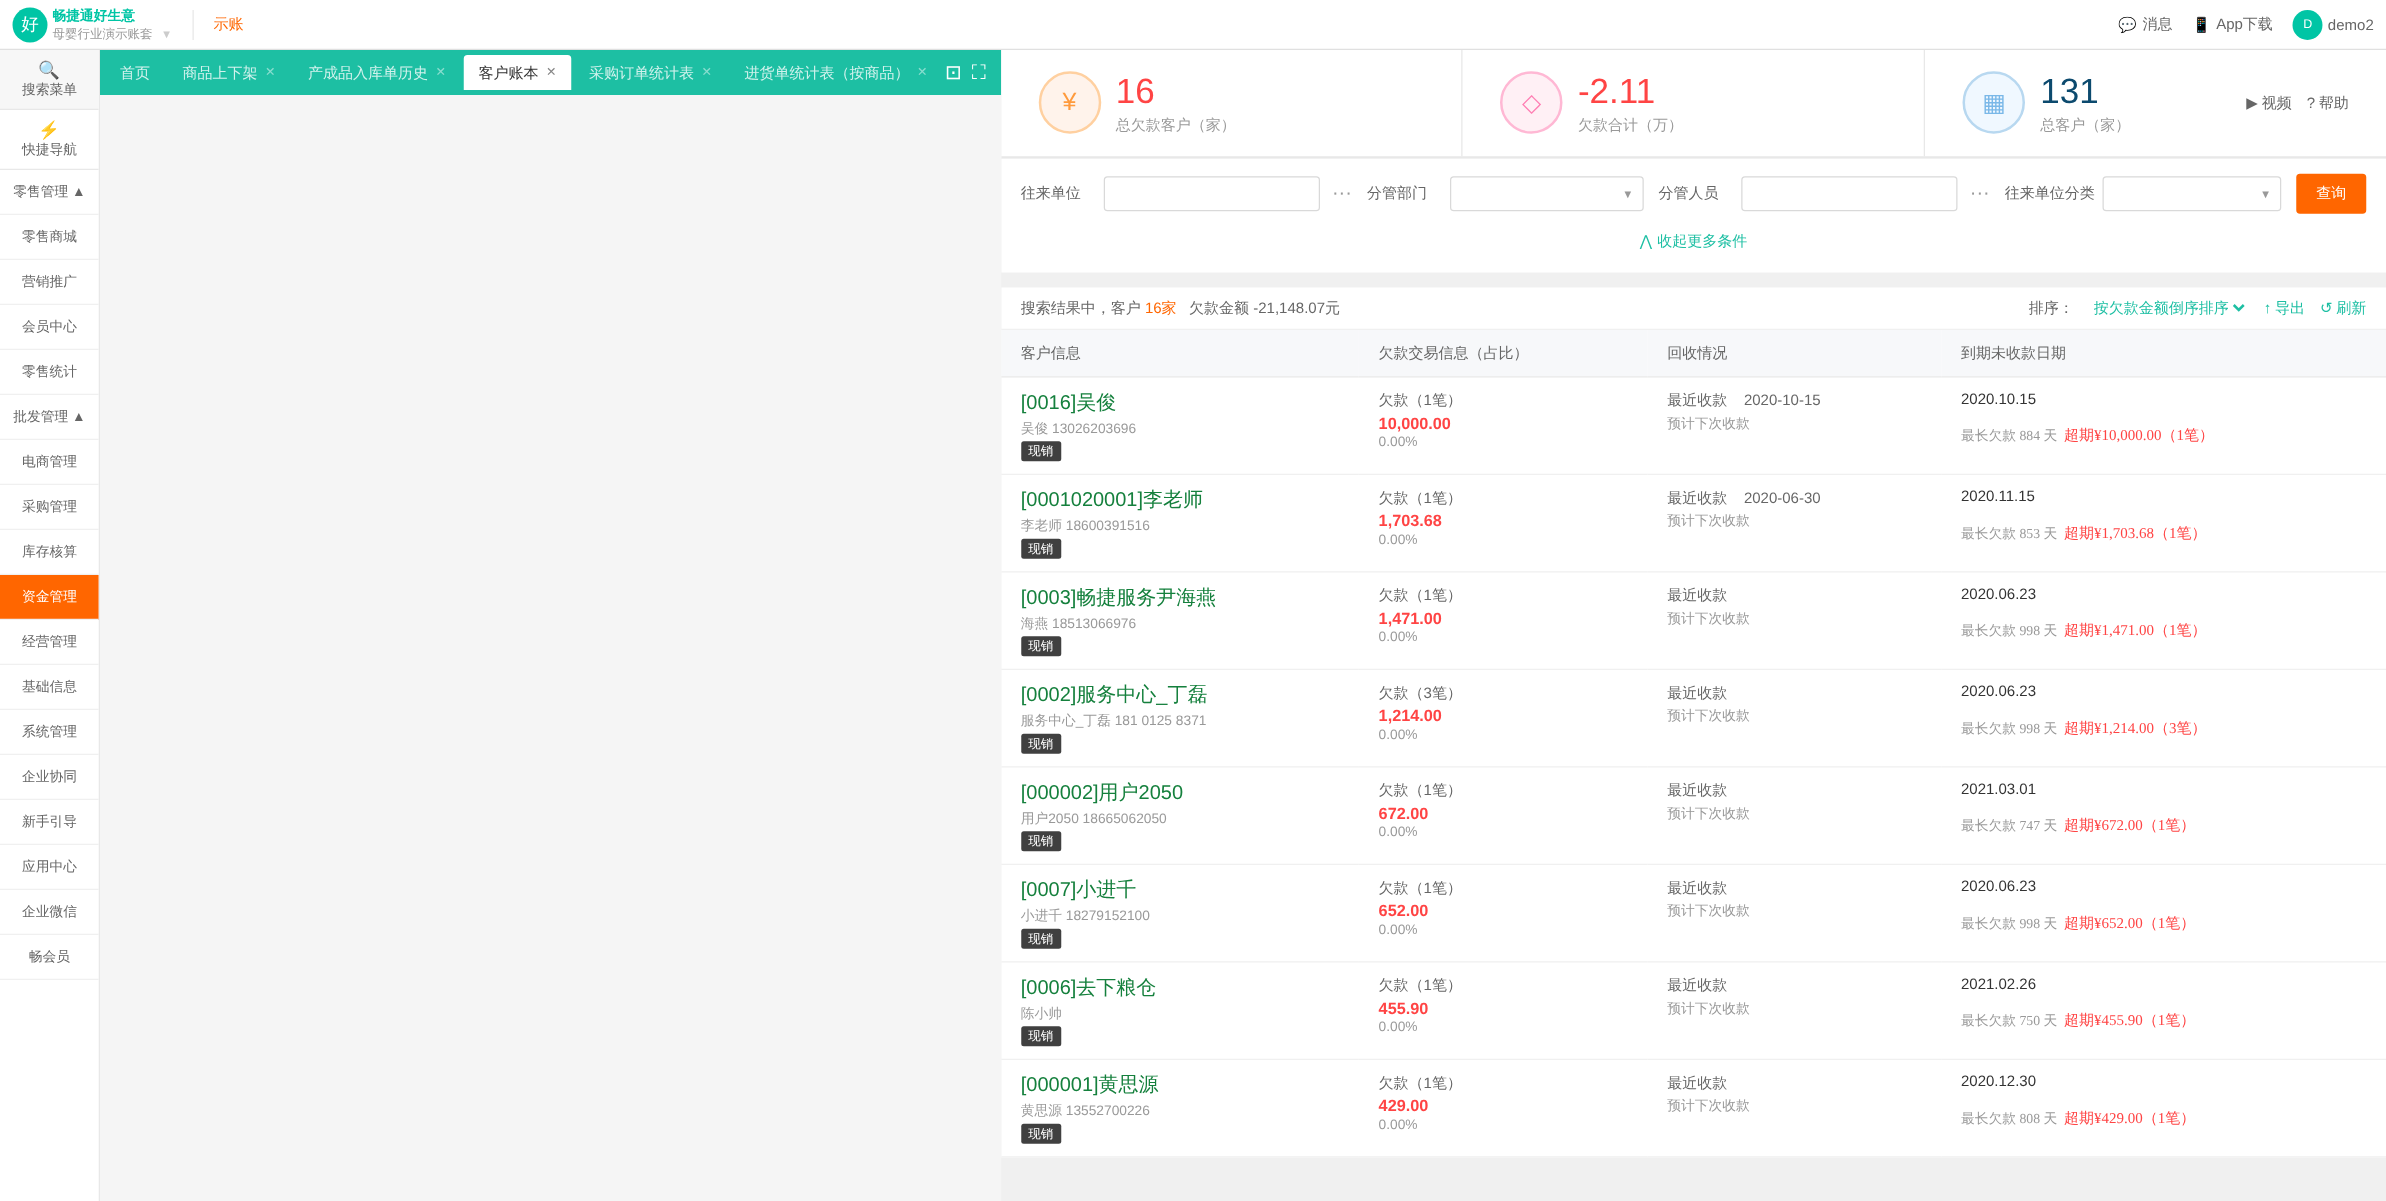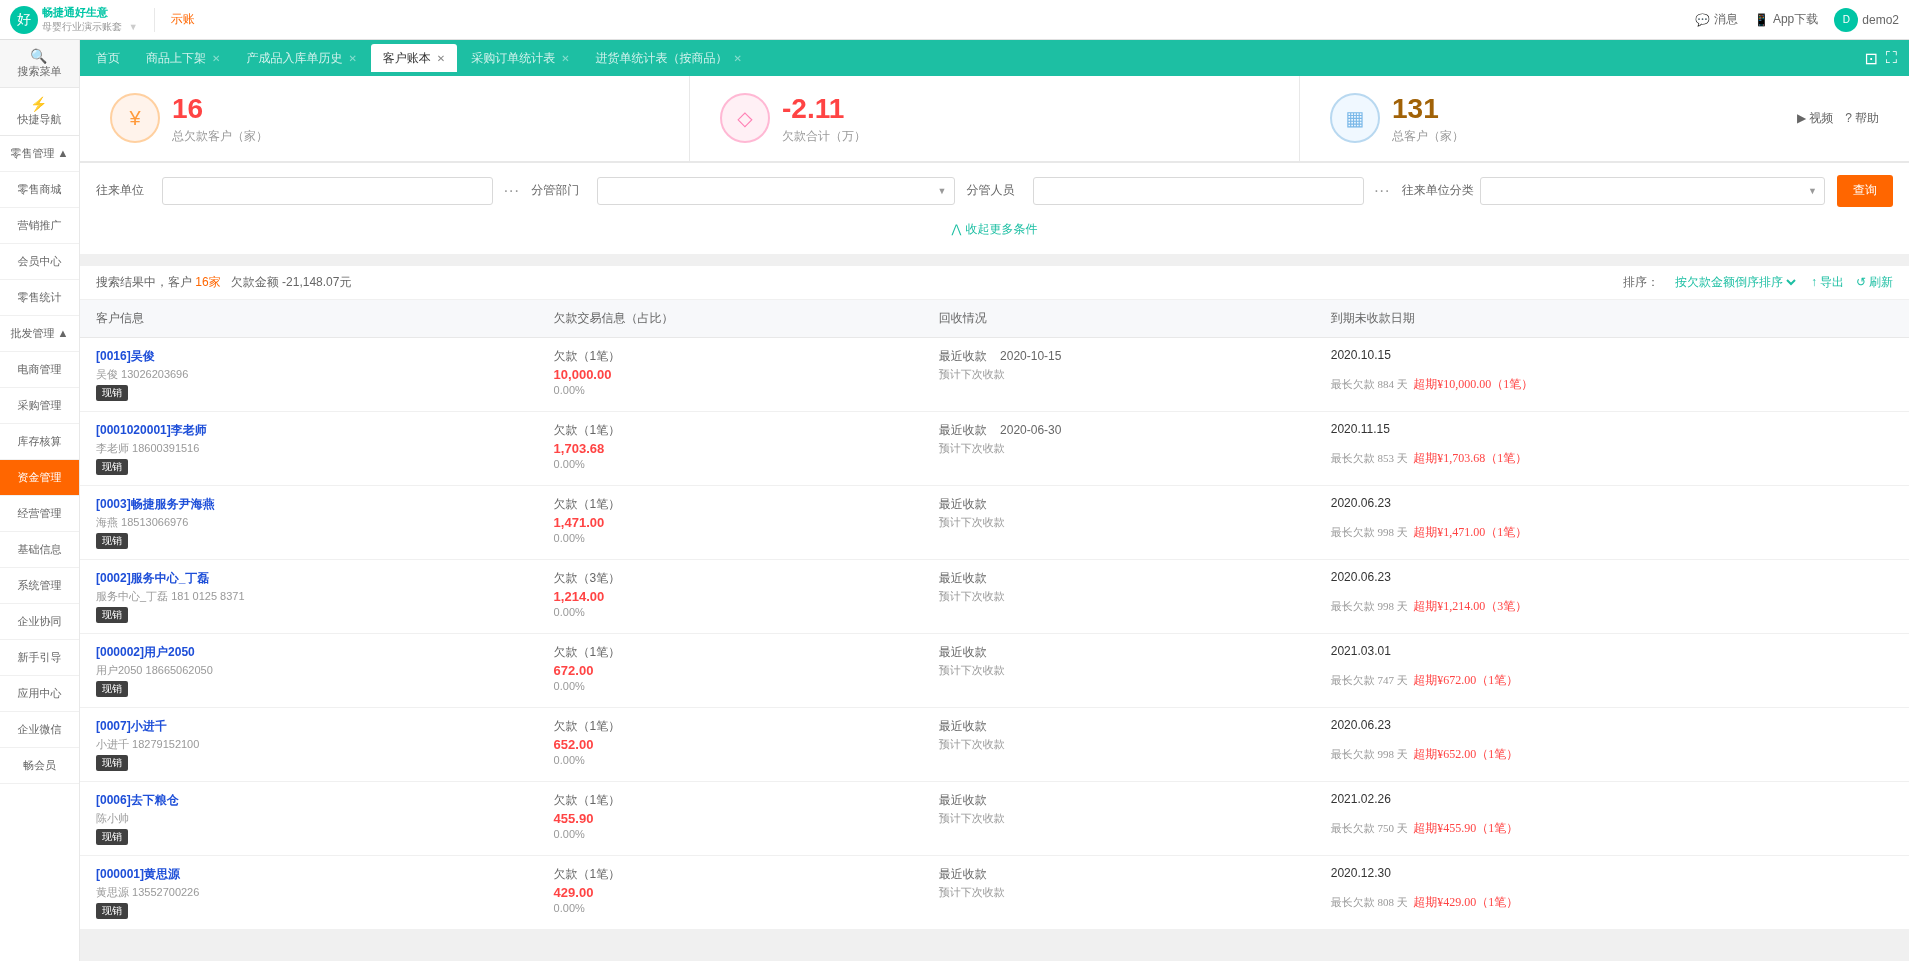--- a/index.html
+++ b/index.html
@@ -19,44 +19,44 @@
     
     
     .sidebar { width: 80px; background: #fff; border-right: 1px solid #e8e8e8; display: flex; flex-direction: column; overflow-y: auto; }
     .sidebar-search { padding: 8px 6px; background: #f7f7f7; font-size: 11px; color: #666; text-align: center; border-bottom: 1px solid #e8e8e8; cursor: pointer; }
     .sidebar-nav { padding: 6px 0; font-size: 11px; color: #666; text-align: center; border-bottom: 1px solid #e8e8e8; cursor: pointer; padding: 8px 0; }
     .sidebar-item { padding: 10px 4px; text-align: center; font-size: 11px; color: #666; cursor: pointer; border-bottom: 1px solid #f0f0f0; }
     .sidebar-item.highlight { background: #ff6600; color: white; }
     .sidebar-item-label { font-size: 11px; }
     
     
-    .main { flex: 1; display: flex; flex-direction: column; overflow: hidden; }
+    .main { flex: 1; display: flex; flex-direction: row; overflow: hidden; }
     
     
     .tab-bar { display: flex; align-items: center; background: #1dbfa3; height: 36px; padding: 0 4px; }
     .tab { display: flex; align-items: center; padding: 0 12px; height: 28px; font-size: 12px; color: rgba(255,255,255,0.8); cursor: pointer; border-radius: 3px 3px 0 0; margin-right: 2px; white-space: nowrap; }
     .tab.active { background: #fff; color: #333; }
     .tab .close-btn { margin-left: 6px; font-size: 10px; opacity: 0.6; }
     .tab-spacer { flex: 1; }
     .tab-actions { display: flex; align-items: center; gap: 8px; padding-right: 8px; color: white; font-size: 16px; cursor: pointer; }
     
     
     .content { flex: 1; overflow-y: auto; background: #f0f0f0; }
     
     
     .stats-bar { display: flex; background: #fff; margin: 0; border-bottom: 2px solid #e8e8e8; }
     .stat-item { display: flex; align-items: center; padding: 16px 30px; flex: 1; border-right: 1px solid #e8e8e8; gap: 12px; }
     .stat-icon { width: 50px; height: 50px; border-radius: 50%; display: flex; align-items: center; justify-content: center; font-size: 20px; }
     .stat-icon.orange { background: #fff3eb; color: #ff9a3c; border: 2px solid #ffd0a0; }
     .stat-icon.pink { background: #fff0f5; color: #ff7eb3; border: 2px solid #ffb8d4; }
     .stat-icon.blue { background: #f0f8ff; color: #7ab8e8; border: 2px solid #b8d8f0; }
     .stat-info { }
-    .stat-value { font-size: 28px; font-weight: bold; line-height: 1.2; }
+    .stat-value { font-size: 28px; font-weight: normal; line-height: 1.2; }
     .stat-value.red { color: #ff4444; }
-    .stat-value.dark { color: #a16207; }
+    .stat-value.dark { color: #0c4a6e; }
     .stat-value.neg { color: #ff4444; }
     .stat-label { font-size: 12px; color: #999; margin-top: 2px; }
     .stat-actions { margin-left: auto; display: flex; gap: 12px; font-size: 12px; color: #666; }
     .stat-action { display: flex; align-items: center; gap: 3px; cursor: pointer; }
     
     
     .filter-section { background: #fff; padding: 12px 16px; margin-bottom: 12px; }
     .filter-row { display: flex; align-items: center; gap: 12px; margin-bottom: 10px; }
     .filter-item { display: flex; align-items: center; gap: 6px; flex: 1; }
     .filter-label { font-size: 12px; color: #666; white-space: nowrap; min-width: 60px; }
@@ -74,21 +74,21 @@
     .table-header-bar .result-info { color: #666; }
     .table-header-bar .sort-options { margin-left: auto; display: flex; align-items: center; gap: 12px; color: #666; }
     .sort-select { border: none; background: transparent; font-size: 12px; color: #1dbfa3; cursor: pointer; }
     .table-action { display: flex; align-items: center; gap: 3px; color: #1dbfa3; cursor: pointer; font-size: 12px; }
     
     
     .data-table { width: 100%; border-collapse: collapse; }
     .data-table th { background: #f7f8fa; padding: 10px 16px; text-align: left; font-size: 12px; color: #666; font-weight: normal; border-bottom: 1px solid #e8e8e8; }
     .data-table td { padding: 10px 16px; font-size: 12px; border-bottom: 1px solid #f0f0f0; vertical-align: top; }
     
-    .customer-name { color: #1d4ed8; cursor: pointer; font-size: 12px; font-weight: bold; }
+    .customer-name { color: #15803d; cursor: pointer; font-size: 16px; font-weight: normal; }
     .customer-info { font-size: 11px; color: #999; margin-top: 2px; }
     .tag { display: inline-block; padding: 1px 6px; border-radius: 2px; font-size: 10px; margin-top: 3px; }
     .tag.green { background: #404040; color: white; }
     
     .debt-count { font-size: 12px; color: #666; }
     .debt-amount { color: #ff4444; font-size: 13px; font-weight: bold; margin-top: 2px; }
     .debt-percent { color: #999; font-size: 11px; margin-top: 2px; }
     
     .recovery-info { font-size: 12px; color: #666; }
     .recovery-date { color: #999; font-size: 11px; margin-top: 2px; }

